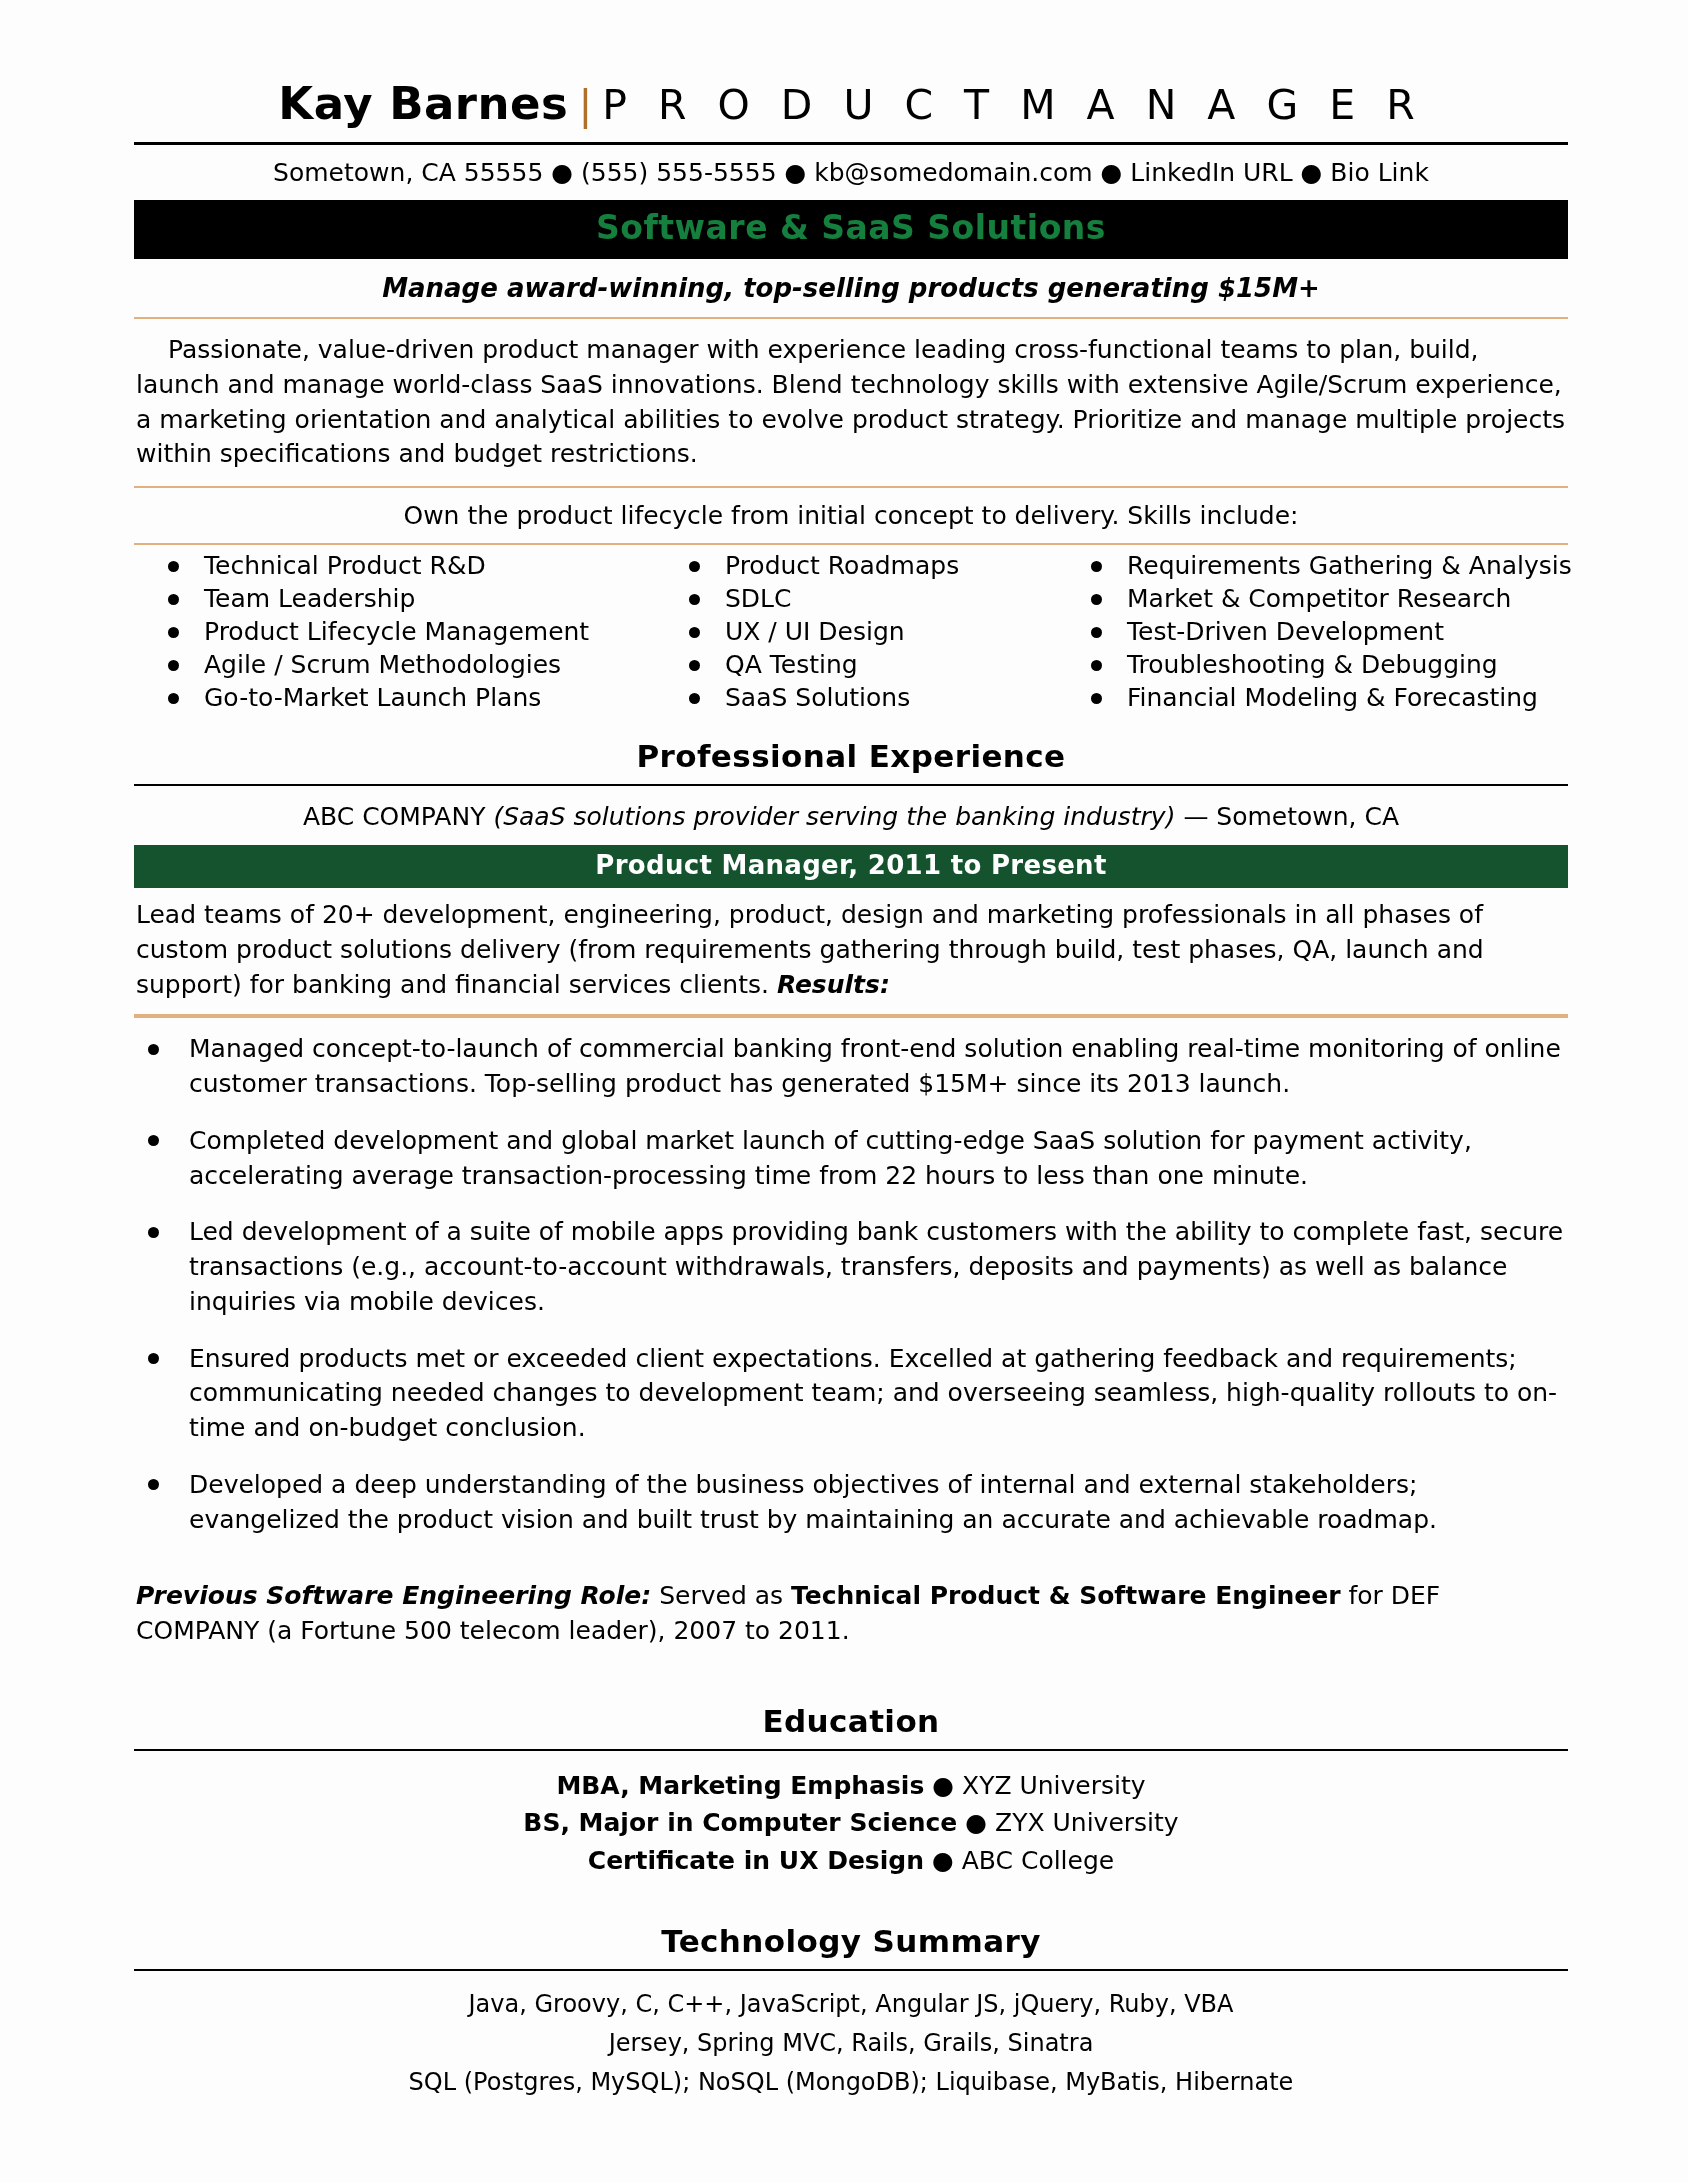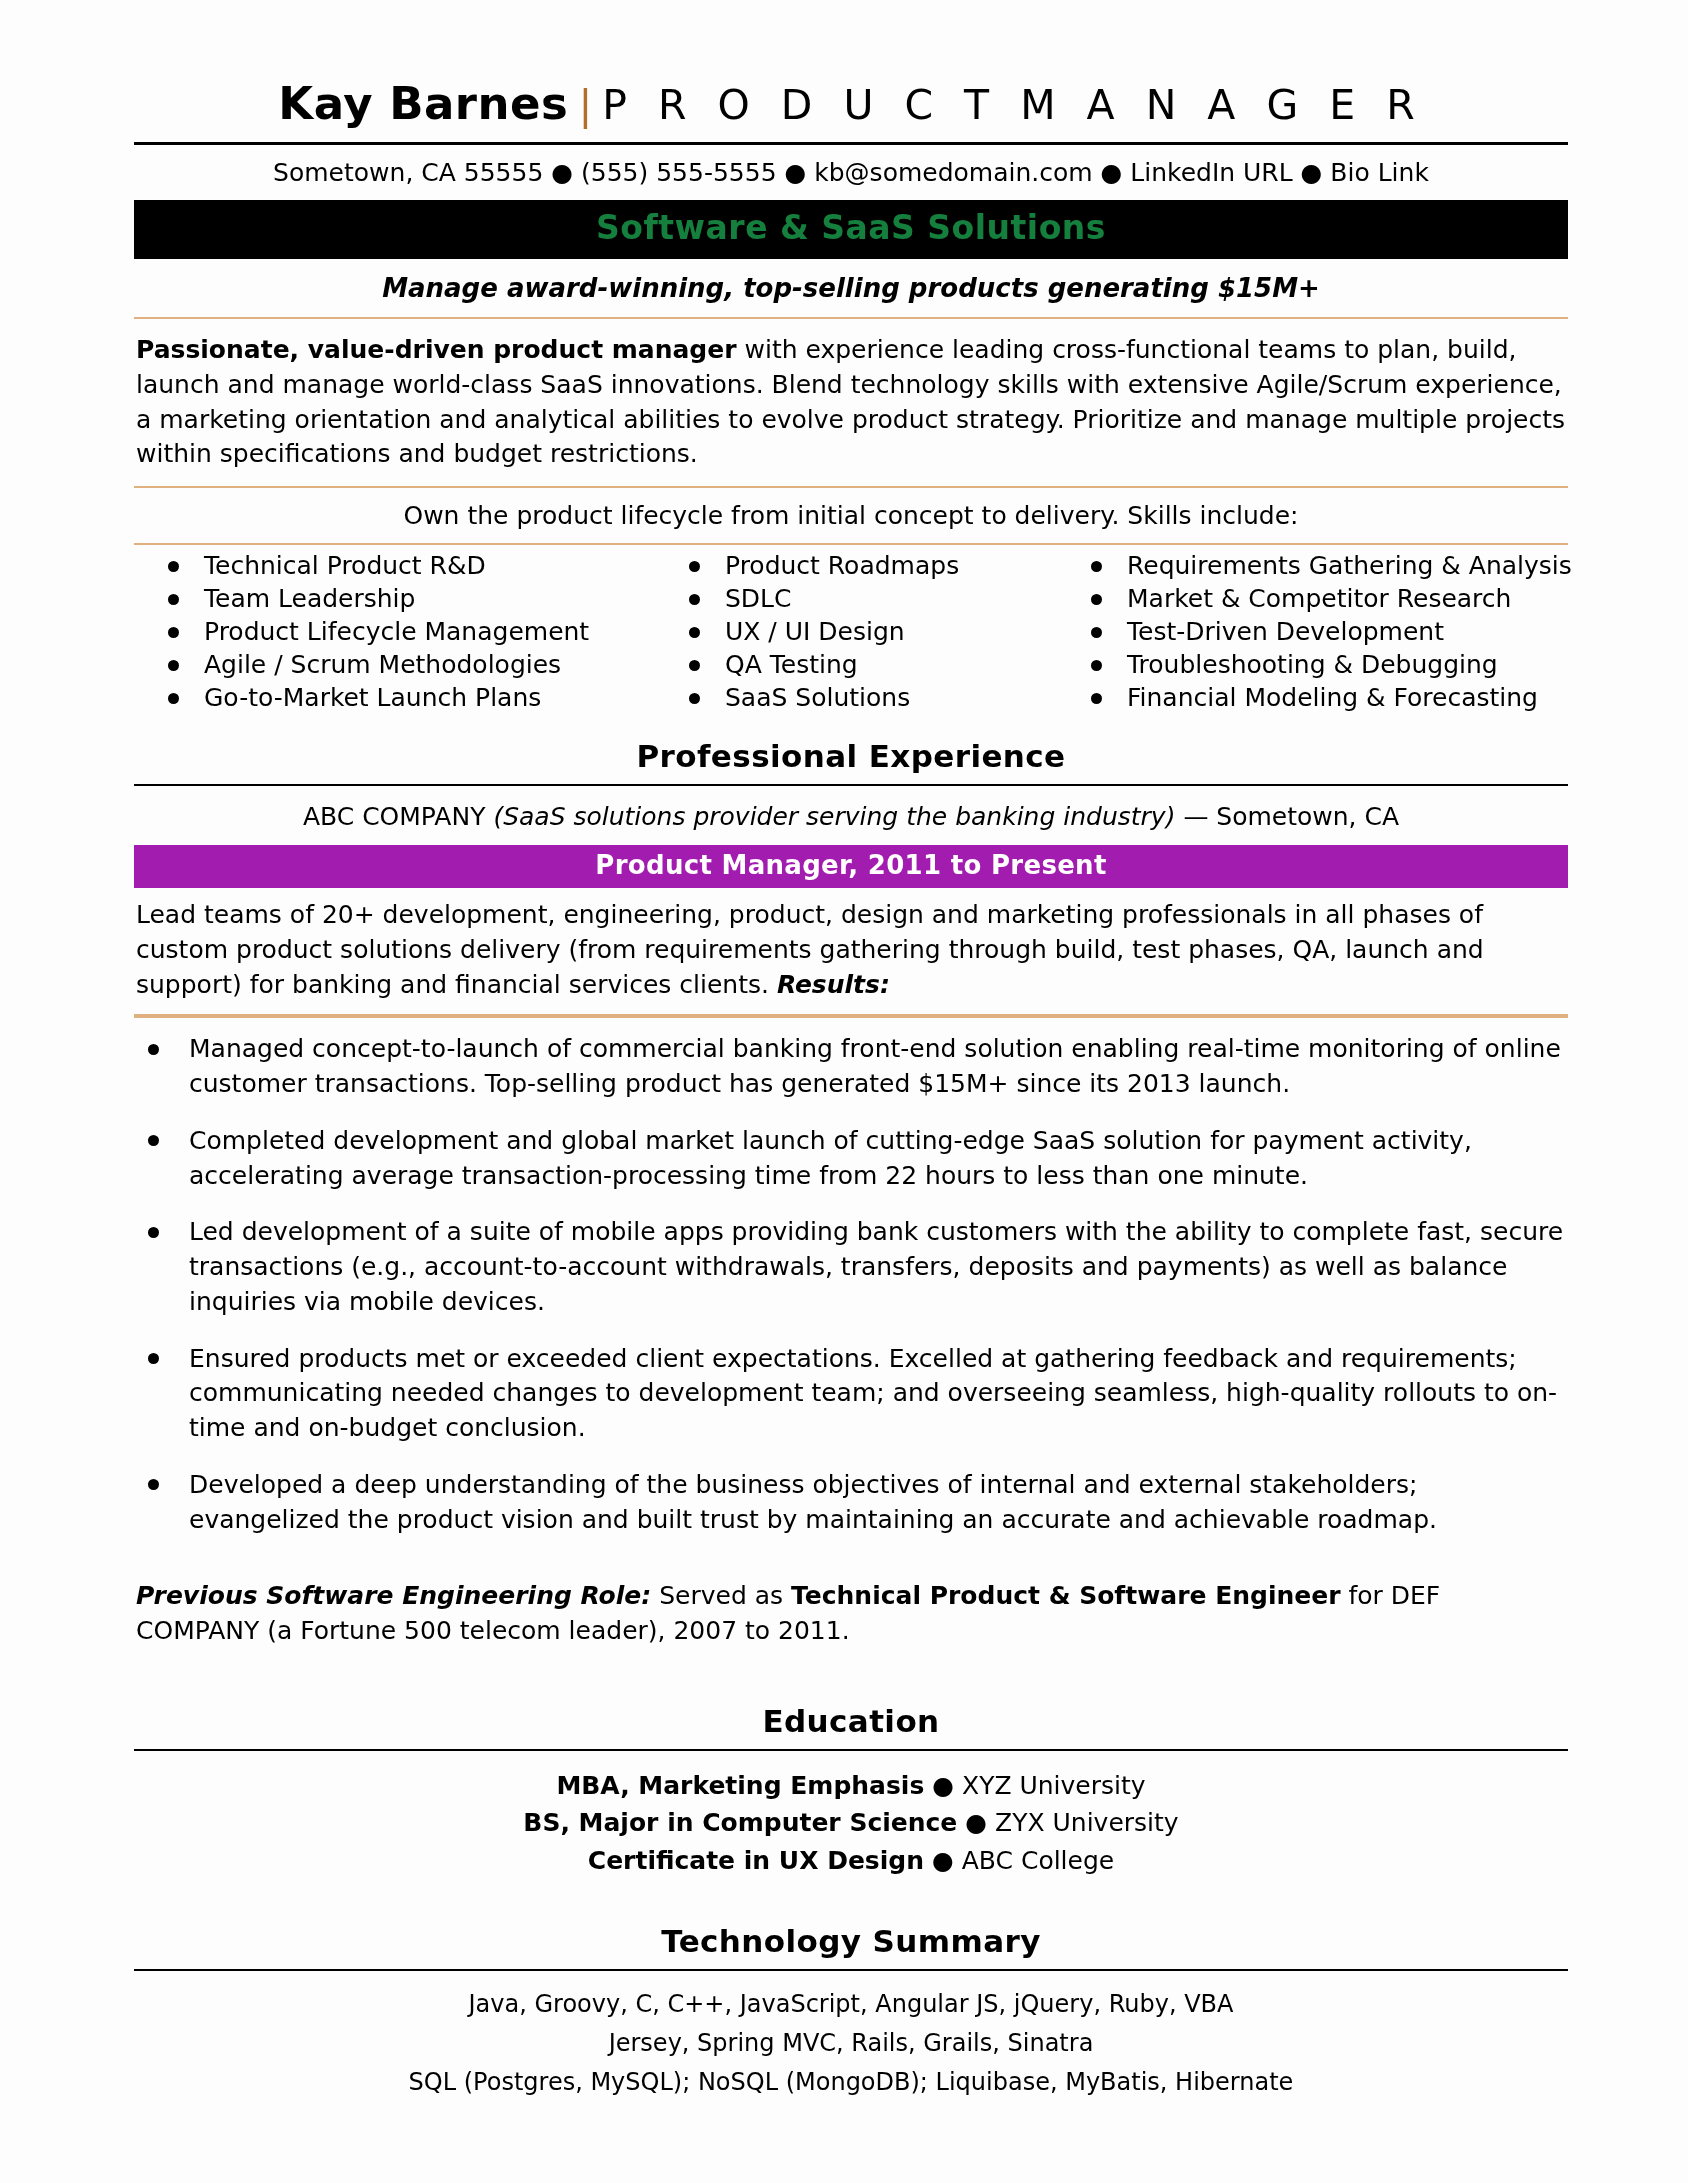--- a/index.html
+++ b/index.html
@@ -80,21 +80,21 @@
   .banner {
     background: #000000;
     color: #15803d;
     text-align: center;
     font-size: 33px;
     font-weight: bold;
     letter-spacing: 0.5px;
     padding: 8px 0 12px 0;
   }
   .banner-sub {
-    background: #a21caf;
+    background: #14532d;
     color: #ffffff;
     text-align: center;
     font-size: 26px;
     font-weight: bold;
     padding: 5px 0 8px 0;
     letter-spacing: 0.3px;
   }
 
   .tagline {
     text-align: center;
@@ -103,21 +103,21 @@
     font-size: 26px;
     padding: 14px 0 14px 0;
   }
 
   .summary {
     font-size: 25px;
     line-height: 1.39;
     padding: 14px 2px 14px 2px;
     text-align: left;
   }
-  .summary b { font-weight: bold; }
+  .summary b { font-weight: normal; margin-left: 32px; }
 
   .skills-head {
     text-align: center;
     font-size: 25px;
     padding: 13px 0 13px 0;
   }
 
   
   .skills-grid {
     display: flex;

